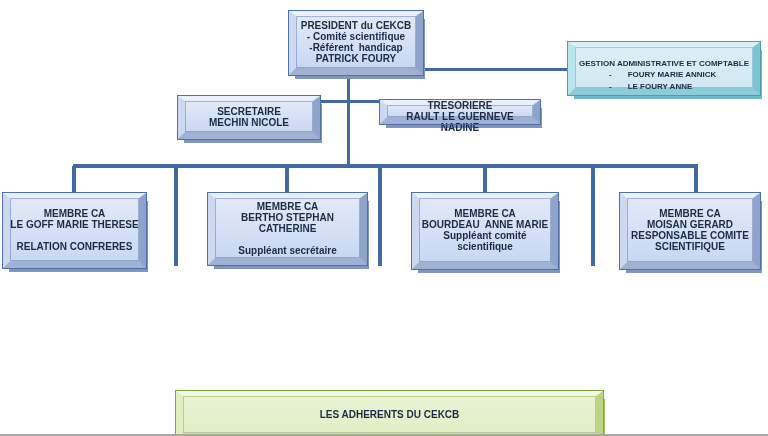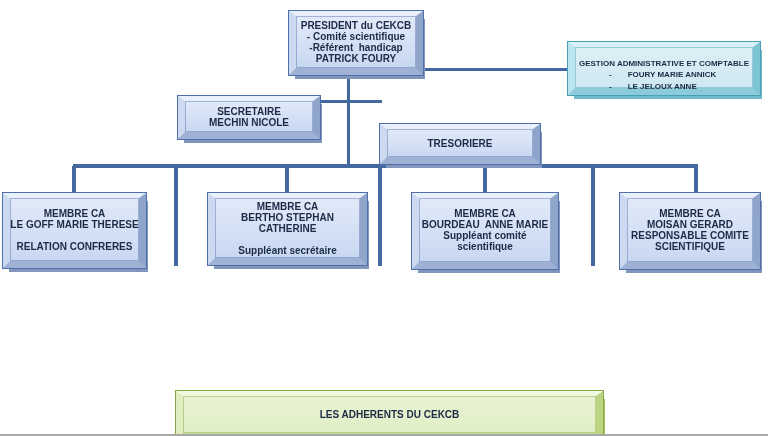--- a/index.html
+++ b/index.html
@@ -30,21 +30,21 @@
     border-color:#f1f8e2 #bcd581 #c9dc94 #e0eec0;
     background:linear-gradient(180deg,#e9f3d3,#e0efc6);
     outline:1px solid #84a445;
     box-shadow: inset 0 0 0 1px rgba(132,164,69,.45), 4px 6px 0 -2px #a9c162;
   }
   .bline{font-size:10px;line-height:11px;min-height:11px;white-space:pre-wrap;}
   
   #n-president {left:289px; top:11px;  width:134px; height:64px;}
   #n-gestion   {left:568px; top:42px;  width:192px; height:53px; justify-content:flex-start; padding-top:11px;}
   #n-secretaire{left:178px; top:96px;  width:142px; height:43px;text-align:right;}
-  #n-tresoriere{left:380px; top:100px; width:160px; height:40px;margin-top:24px;}
+  #n-tresoriere{left:380px; top:100px; width:160px; height:24px;}
   #n-m1 {left:3px;   top:193px; width:143px; height:75px;}
   #n-m2 {left:208px; top:193px; width:159px; height:72px;}
   #n-m3 {left:412px; top:193px; width:146px; height:76px;}
   #n-m4 {left:620px; top:193px; width:140px; height:76px;}
   #n-adherents {left:176px; top:391px; width:427px; height:49px;}
   #n-adherents .bline{font-size:10px;}
   
   #n-gestion .bline{font-size:8px;line-height:12px;}
   .g-row{display:flex;gap:16px;margin-left:34px;align-self:flex-start;
          font-size:8px;line-height:12px;font-weight:bold;color:#1c2b45;}
@@ -89,31 +89,32 @@
   </div>
 
   <div class="box cyan" id="n-gestion">
     <div class="bline">GESTION ADMINISTRATIVE ET COMPTABLE</div>
     <div class="g-row">
       <span>-</span>
       <span>FOURY MARIE ANNICK</span>
     </div>
     <div class="g-row">
       <span>-</span>
-      <span>LE JELOUX ANNE</span>
+      <span>LE FOURY ANNE</span>
     </div>
   </div>
 
   <div class="box blue" id="n-secretaire">
     <div class="bline">SECRETAIRE</div>
     <div class="bline">MECHIN NICOLE</div>
   </div>
 
   <div class="box blue" id="n-tresoriere">
     <div class="bline">TRESORIERE</div>
+    <div class="bline">RAULT LE GUERNEVE NADINE</div>
   </div>
 
   <div class="box blue" id="n-m1">
     <div class="bline">MEMBRE CA</div>
     <div class="bline">LE GOFF MARIE THERESE</div>
     <div class="bline"></div>
     <div class="bline">RELATION CONFRERES</div>
   </div>
 
   <div class="box blue" id="n-m2">

